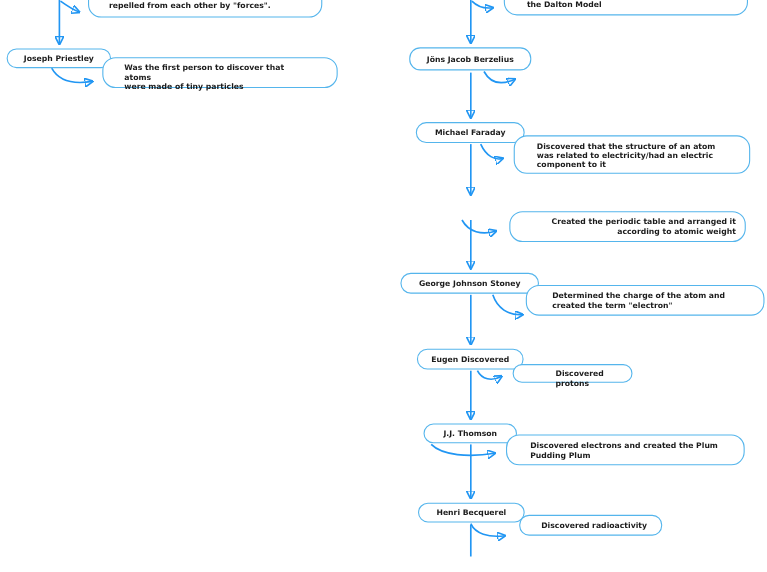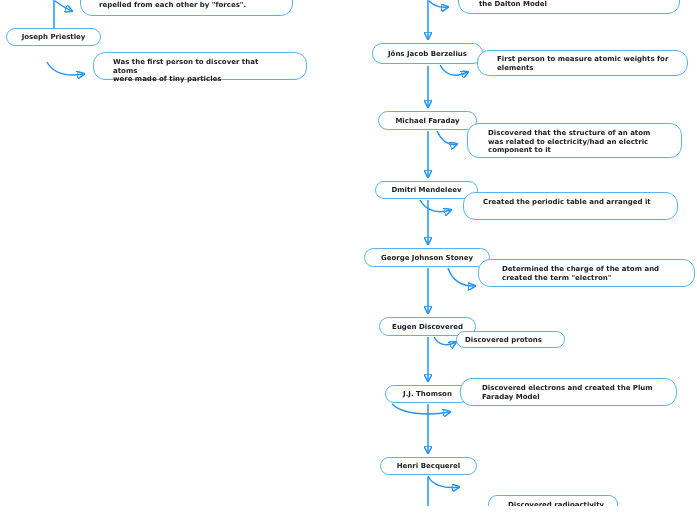--- a/index.html
+++ b/index.html
@@ -54,80 +54,74 @@
     <path d="M 428,404 L 428,453" marker-end="url(#ah)"></path>
     <path d="M 428,476 C 432,485 444,489 459,487" marker-end="url(#ah)"></path>
     <path d="M 428,477 L 428,513" marker-end="url(#ah)"></path>
   </svg>
 
   <div class="callout" style="left:80px;top:-14px;width:213px;height:30px;padding:5px 8px 0 18px;">
     <span class="line">Suggested that all atoms either attract or</span>
     <span class="line">repelled from each other by "forces".</span>
   </div>
 
-  <div class="node" style="left:6px;top:28px;width:95px;height:18px;">
+  <div class="node" style="left:6px;top:44px;width:95px;height:18px;">
     <span>Joseph Priestley</span>
   </div>
 
   <div class="callout" style="left:93px;top:52px;width:214px;height:28px;padding:5px 23px 0 19px;">
     <span class="line">Was the first person to discover that atoms</span>
     <span class="line">were made of tiny particles</span>
   </div>
 
   <div class="callout" style="left:458px;top:-14px;width:222px;height:28px;padding:13px 8px 0 20px;">
     <span class="line">the Dalton Model</span>
   </div>
 
   <div class="node" style="left:372px;top:43px;width:111px;height:21px;">
     <span>Jöns Jacob Berzelius</span>
   </div>
-  <div class="callout" style="left:477px;top:50px;width:211px;height:26px;padding:4px 8px 0 19px;">
-    <span class="line">First person to measure atomic weights for</span>
-    <span class="line">elements</span>
-  </div>
 
   <div class="node" style="left:378px;top:111px;width:99px;height:19px;">
     <span>Michael Faraday</span>
   </div>
   <div class="callout" style="left:467px;top:123px;width:215px;height:35px;padding:5px 10px 0 20px;">
     <span class="line">Discovered that the structure of an atom</span>
     <span class="line">was related to electricity/had an electric</span>
     <span class="line">component to it</span>
   </div>
 
-  <div class="node" style="left:375px;top:181px;width:103px;height:18px;">
-    <span>Dmitri Mendeleev</span>
-  </div>
-  <div class="callout" style="left:463px;top:192px;width:215px;height:28px;padding:5px 8px 0 19px;">
+  <div class="callout" style="left:463px;top:192px;width:215px;height:28px;padding:5px 8px 0 19px;text-align:right;">
     <span class="line">Created the periodic table and arranged it</span>
+    <span class="line">according to atomic weight</span>
   </div>
 
   <div class="node" style="left:364px;top:248px;width:126px;height:19px;">
     <span>George Johnson Stoney</span>
   </div>
   <div class="callout" style="left:478px;top:259px;width:217px;height:28px;padding:5px 8px 0 23px;">
     <span class="line">Determined the charge of the atom and</span>
     <span class="line">created the term "electron"</span>
   </div>
 
   <div class="node" style="left:379px;top:317px;width:97px;height:19px;">
     <span>Eugen Discovered</span>
   </div>
-  <div class="callout small" style="left:456px;top:331px;width:109px;height:17px;padding:4px 8px 0 8px;">
+  <div class="callout small" style="left:466px;top:331px;width:109px;height:17px;padding:4px 8px 0 38px;">
     <span class="line">Discovered protons</span>
   </div>
 
   <div class="node" style="left:385px;top:385px;width:85px;height:18px;">
     <span>J.J. Thomson</span>
   </div>
-  <div class="callout" style="left:460px;top:378px;width:217px;height:28px;padding:5px 0 0 21px;">
+  <div class="callout" style="left:460px;top:395px;width:217px;height:28px;padding:5px 0 0 21px;">
     <span class="line">Discovered electrons and created the Plum</span>
-    <span class="line">Faraday Model</span>
+    <span class="line">Pudding Plum</span>
   </div>
 
   <div class="node" style="left:380px;top:457px;width:97px;height:18px;">
     <span>Henri Becquerel</span>
   </div>
-  <div class="callout small" style="left:488px;top:468px;width:130px;height:19px;padding:5px 8px 0 19px;margin-top:27px;">
+  <div class="callout small" style="left:472px;top:468px;width:130px;height:19px;padding:5px 8px 0 19px;">
     <span class="line">Discovered radioactivity</span>
   </div>
 
 </div>
 
 </body></html>

